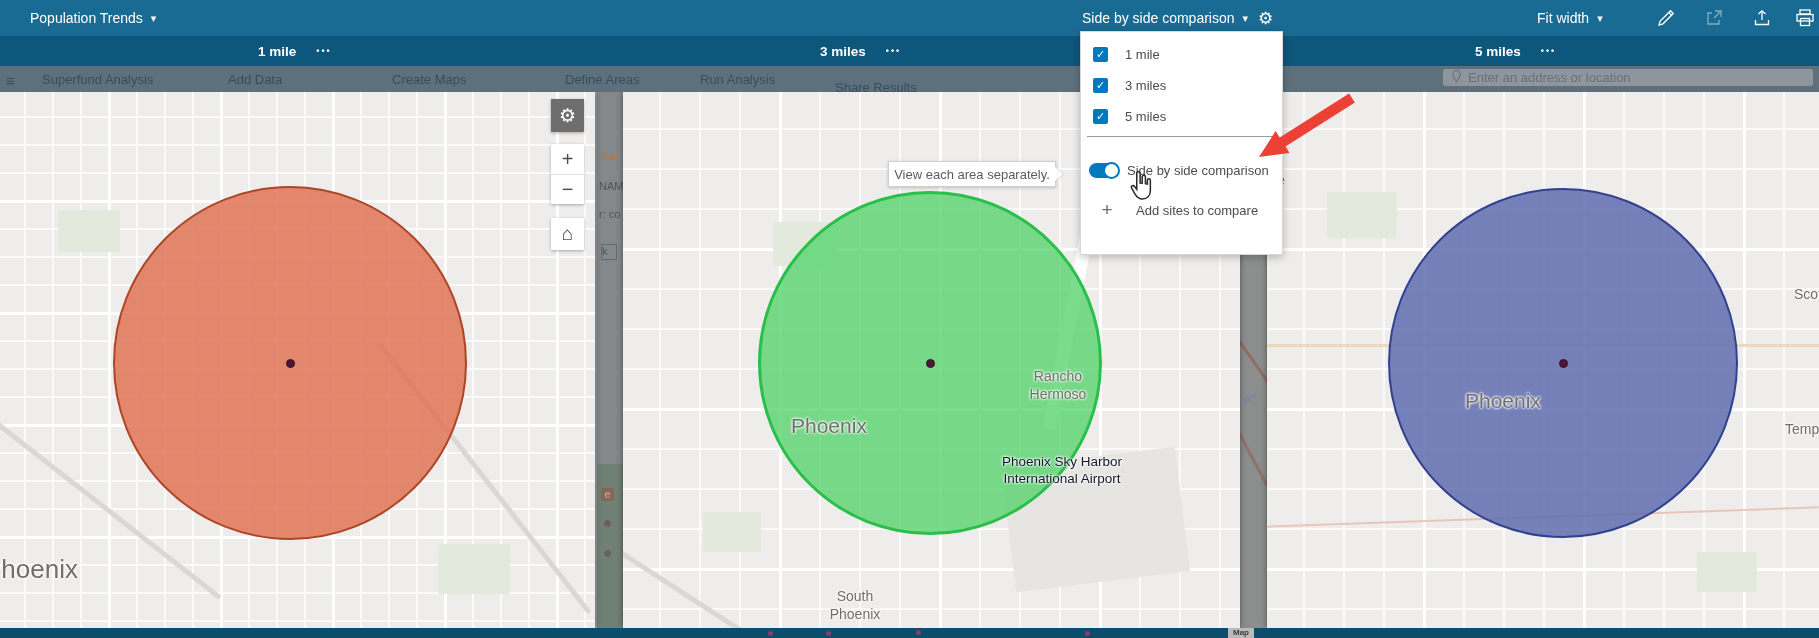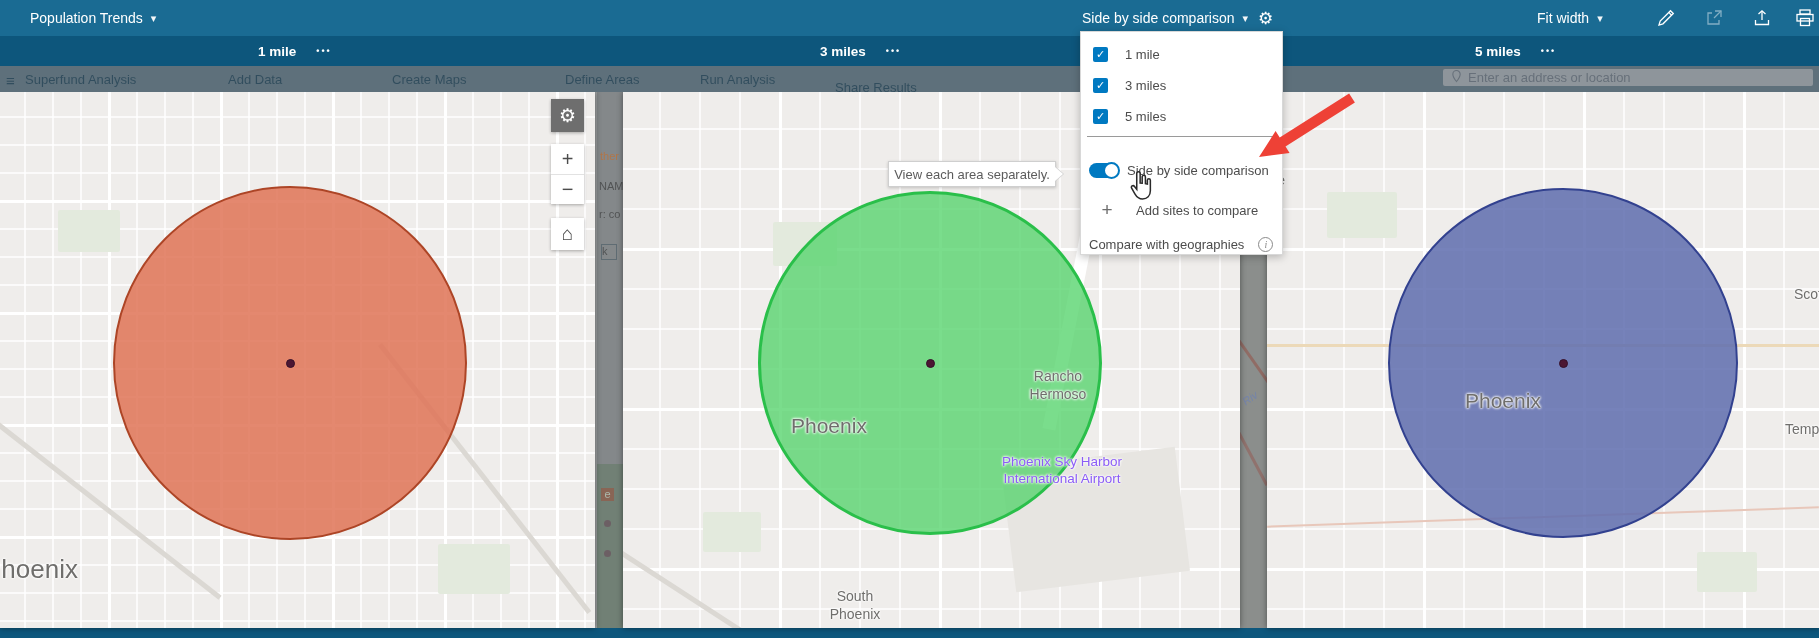--- a/index.html
+++ b/index.html
@@ -30,21 +30,21 @@
       linear-gradient(to right, #ffffff 0 3px, transparent 3px),
       linear-gradient(to bottom, #ffffff 0 3px, transparent 3px),
       linear-gradient(to right, rgba(255,255,255,.75) 0 2px, transparent 2px),
       linear-gradient(to bottom, rgba(255,255,255,.75) 0 2px, transparent 2px);
     background-size:160px 160px,160px 160px,40px 40px,40px 40px; }
   .grid.dense { background-size:112px 112px,112px 112px,28px 28px,28px 28px; }
   .park { position:absolute; background:#e3eadd; border-radius:2px; }
   .diag { position:absolute; background:#dbd8d3; }
   .maplabel { position:absolute; color:#6f6e6c; text-shadow:0 0 3px #fff,0 0 3px #fff,0 0 2px #fff; white-space:nowrap; }
   .maplabel.small { font-size:14px; white-space:normal; text-align:center; line-height:1.25; }
-  .maplabel.poi { color:#8b5cf6; font-size:13.5px; }
+  .maplabel.poi { color:#0f172a; font-size:13.5px; }
   .ring { position:absolute; border-radius:50%; }
   .sitedot { position:absolute; width:9px; height:9px; border-radius:50%; background:#4c1733; border:1px solid #35102a; }
 
   
   .ctrl { position:absolute; width:33px; display:flex; flex-direction:column; align-items:center; justify-content:center; background:#fff; color:#4c4c4c; box-shadow:0 1px 3px rgba(0,0,0,.3); cursor:pointer; }
   .ctrl.gearbtn { background:#6e6e6e; color:#fff; height:33px; font-size:19px; }
   .zoomgroup { position:absolute; width:33px; background:#fff; box-shadow:0 1px 3px rgba(0,0,0,.3); }
   .zoombtn { width:33px; height:30px; display:flex; align-items:center; justify-content:center; font-size:20px; color:#4c4c4c; cursor:pointer; }
   .zoombtn + .zoombtn { border-top:1px solid #e2e2e2; }
   .homebtn { height:32px; font-size:19px; }
@@ -211,21 +211,21 @@
       <span class="dots">•••</span>
     </div>
     <div class="ringgroup" style="left:1475px;">
       <span>5 miles</span>
       <span class="dots">•••</span>
     </div>
   </div>
 
   <div class="dimrow">
     <span class="dimtab" style="left:6px; font-size:15px;">≡</span>
-    <span class="dimtab" style="left:25px;">Superfund Analysis</span>
+    <span class="dimtab" style="left:42px;">Superfund Analysis</span>
     <span class="dimtab" style="left:228px;">Add Data</span>
     <span class="dimtab" style="left:392px;">Create Maps</span>
     <span class="dimtab" style="left:565px;">Define Areas</span>
     <span class="dimtab" style="left:700px;">Run Analysis</span>
     <span class="dimtab" style="left:835px;margin-top:8px;">Share Results</span>
     <div class="dimsearch">
       <span>
         <svg width="11" height="14" viewBox="0 0 12 14" fill="none" stroke="#67707a" stroke-width="1.2">
             <path d="M6 1a4 4 0 0 0-4 4c0 3 4 8 4 8s4-5 4-8a4 4 0 0 0-4-4z"></path>
           </svg>
@@ -257,28 +257,31 @@
     <div class="dd-row" style="top:126px;">
       <span class="toggle">
           <span class="knob"></span>
         </span>
       <span style="margin-left:8px;">Side by side comparison</span>
     </div>
     <div class="dd-row" style="top:166px;">
       <span class="plus-glyph">+</span>
       <span style="margin-left:19px;">Add sites to compare</span>
     </div>
-    <div class="dd-row" style="top:200px;">
-      <span style="margin-left:8px;">Compare with geographies</span>
-      <span class="info-circle">i</span>
-    </div>
   </div>
 
   <svg class="arrow-svg" width="125" height="90" viewBox="0 0 125 90">
     <polygon points="104.1,8.4 34.7,52.4 30.6,46.0 14,72 44.6,68.0 40.5,61.6 109.9,17.6" fill="#ee4136"></polygon>
   </svg>
 
   <svg class="cursor-svg" width="28" height="34" viewBox="0 0 16 20">
     <path d="M5.5 10.5V3.2c0-1.4 2-1.4 2 0v5.6l1.2.15V5.3c0-1.3 1.9-1.3 1.9 0v3.9l1.15.2V7.2c0-1.2 1.75-1.2 1.75 0v6.2c0 3-1.9 4.8-4.6 4.8-2.2 0-3.3-.9-4.5-3l-1.9-3.3c-.7-1.2.9-2.1 1.7-1l1.3 1.6z" fill="#fff" stroke="#2a2a2a" stroke-width="0.9"></path>
   </svg>
 
+  <div class="bottombar">
+    <div class="bdot" style="left:768px; top:3px;"></div>
+    <div class="bdot" style="left:826px; top:3px;"></div>
+    <div class="bdot" style="left:916px; top:2px;"></div>
+    <div class="bdot" style="left:1085px; top:3px;"></div>
+    <div class="attrib">Map</div>
+  </div>
 
 </div>
 
 </body></html>

